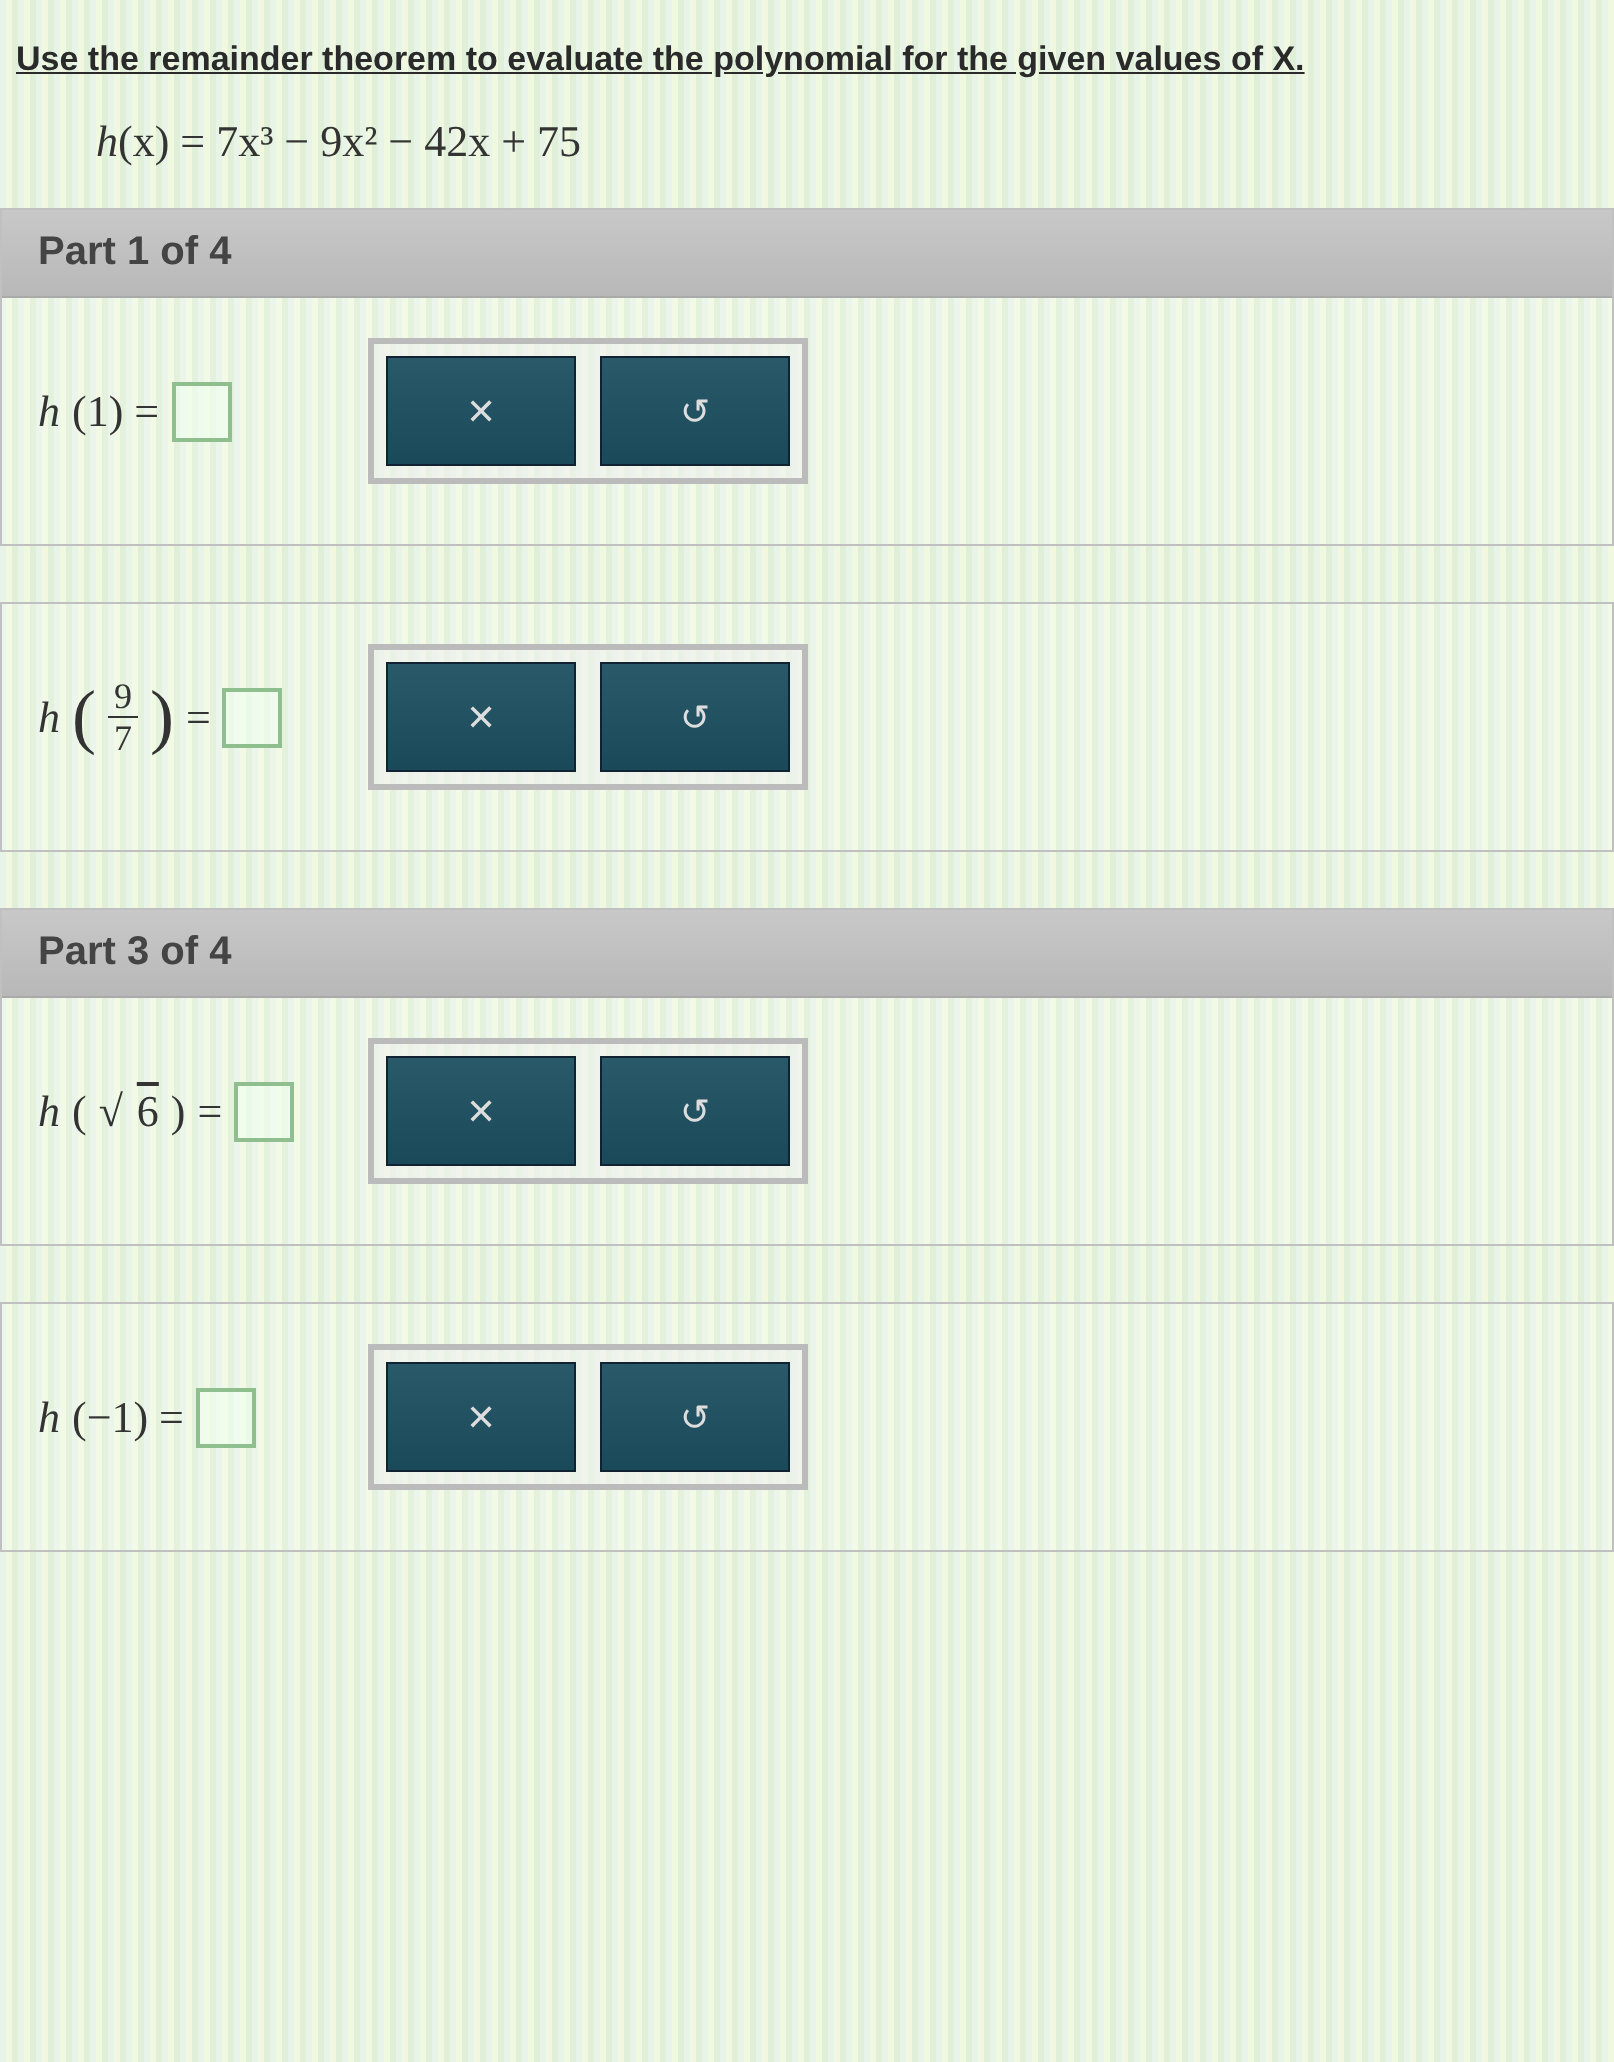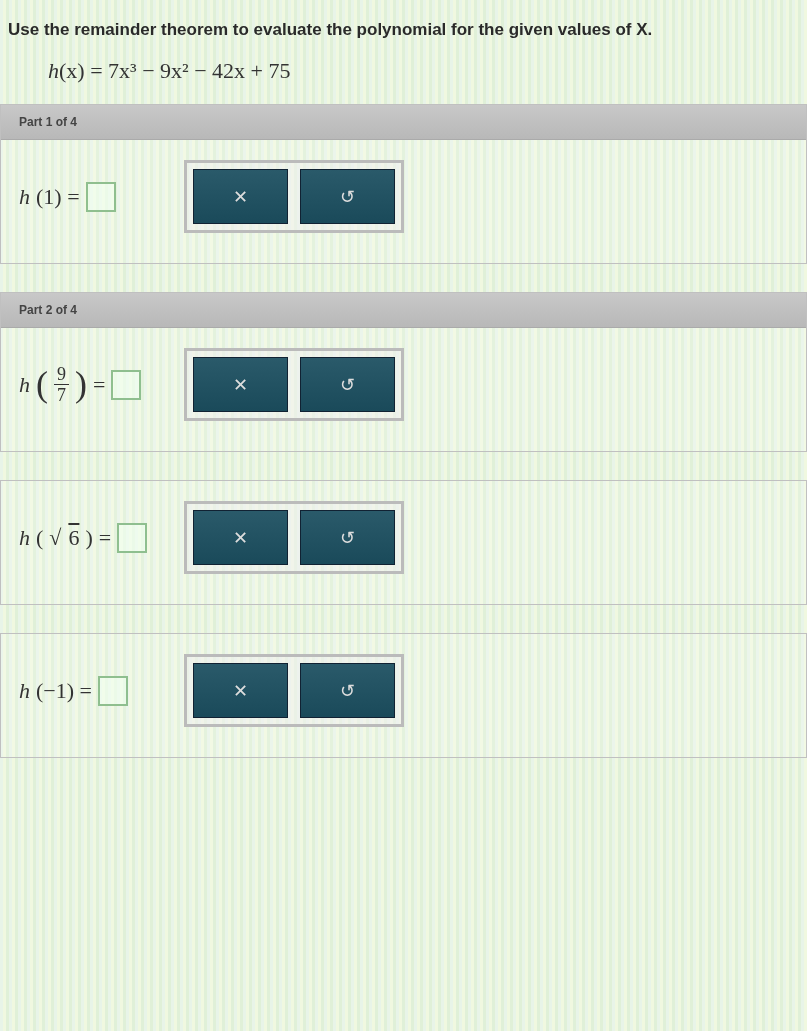--- a/index.html
+++ b/index.html
@@ -11,37 +11,38 @@
     color: #333;
   }
   .header-area {
     padding: 20px 8px 20px 8px;
   }
   .instruction {
     font-weight: bold;
     font-size: 17px;
     color: #2a2a2a;
     margin-bottom: 18px;
+    text-decoration: underline;
   }
   .polynomial {
     font-size: 22px;
     font-family: 'Times New Roman', serif;
     margin-left: 40px;
   }
   .polynomial .func { font-style: italic; }
   .part-card {
     margin: 0 0 28px 0;
     border: 1px solid #c0c0c0;
     background: rgba(255,255,255,0.15);
   }
   .part-header {
     background: linear-gradient(#c8c8c8, #b8b8b8);
     border-bottom: 1px solid #aaa;
     padding: 10px 18px;
-    font-size: 12px;
+    font-size: 20px;
     font-weight: bold;
     color: #444;
   }
   .part-body {
     padding: 20px 18px 30px 18px;
     display: flex;
     align-items: center;
     gap: 20px;
   }
   .equation {
@@ -123,21 +124,20 @@
         <span>✕</span>
       </div>
       <div class="action-btn">
         <span>↺</span>
       </div>
     </div>
   </div>
 </div>
 
 <div class="part-card">
-  <div class="part-header">Part 2 of 4</div>
   <div class="part-body">
     <span class="equation">
       <span class="func">h</span>
       <span class="paren-big">(</span>
       <span class="frac">
         <span class="num">9</span>
         <span class="den">7</span>
       </span>
       <span class="paren-big">)</span>
       <span>=</span>
@@ -148,20 +148,21 @@
         <span>✕</span>
       </div>
       <div class="action-btn">
         <span>↺</span>
       </div>
     </div>
   </div>
 </div>
 
 <div class="part-card">
+  <div class="part-header">Part 3 of 4</div>
   <div class="part-body">
     <span class="equation">
       <span class="func">h</span>
       <span>(</span>
         <span class="radic">√</span>
         <span class="sqrt">6</span>
         <span>)</span>
       <span>=</span>
       <span class="input-box"></span>
     </span>

